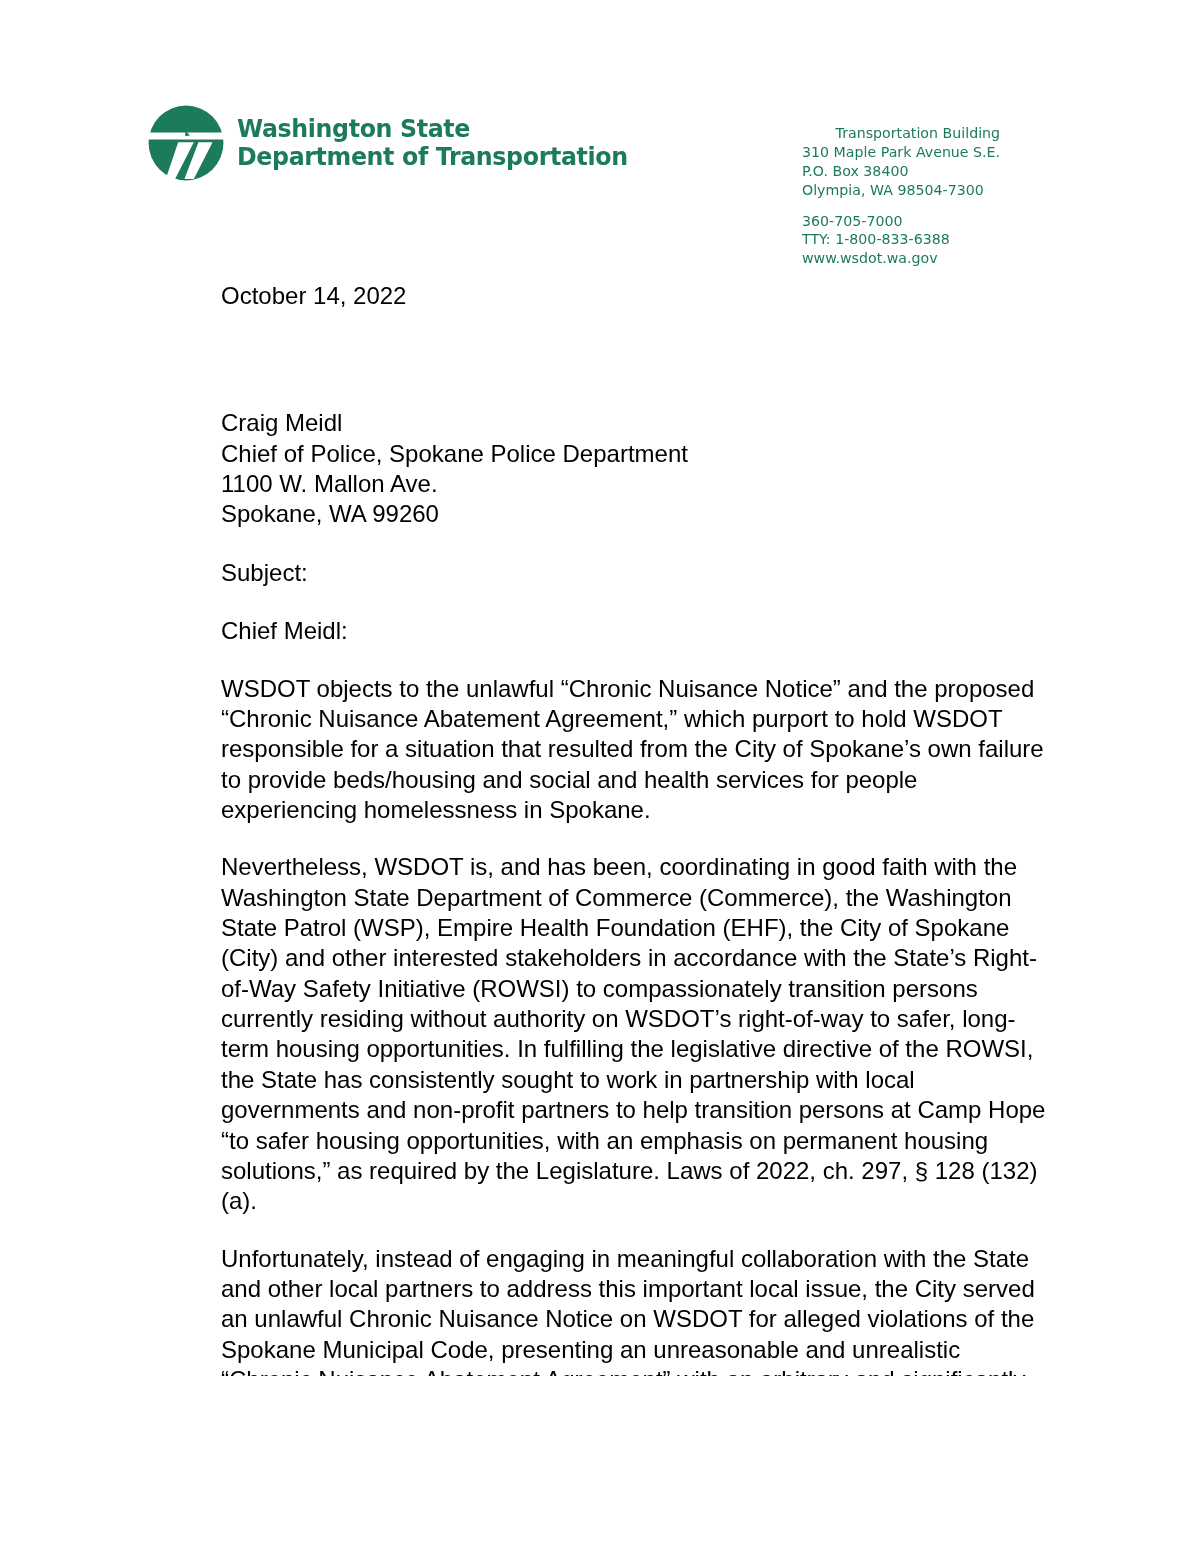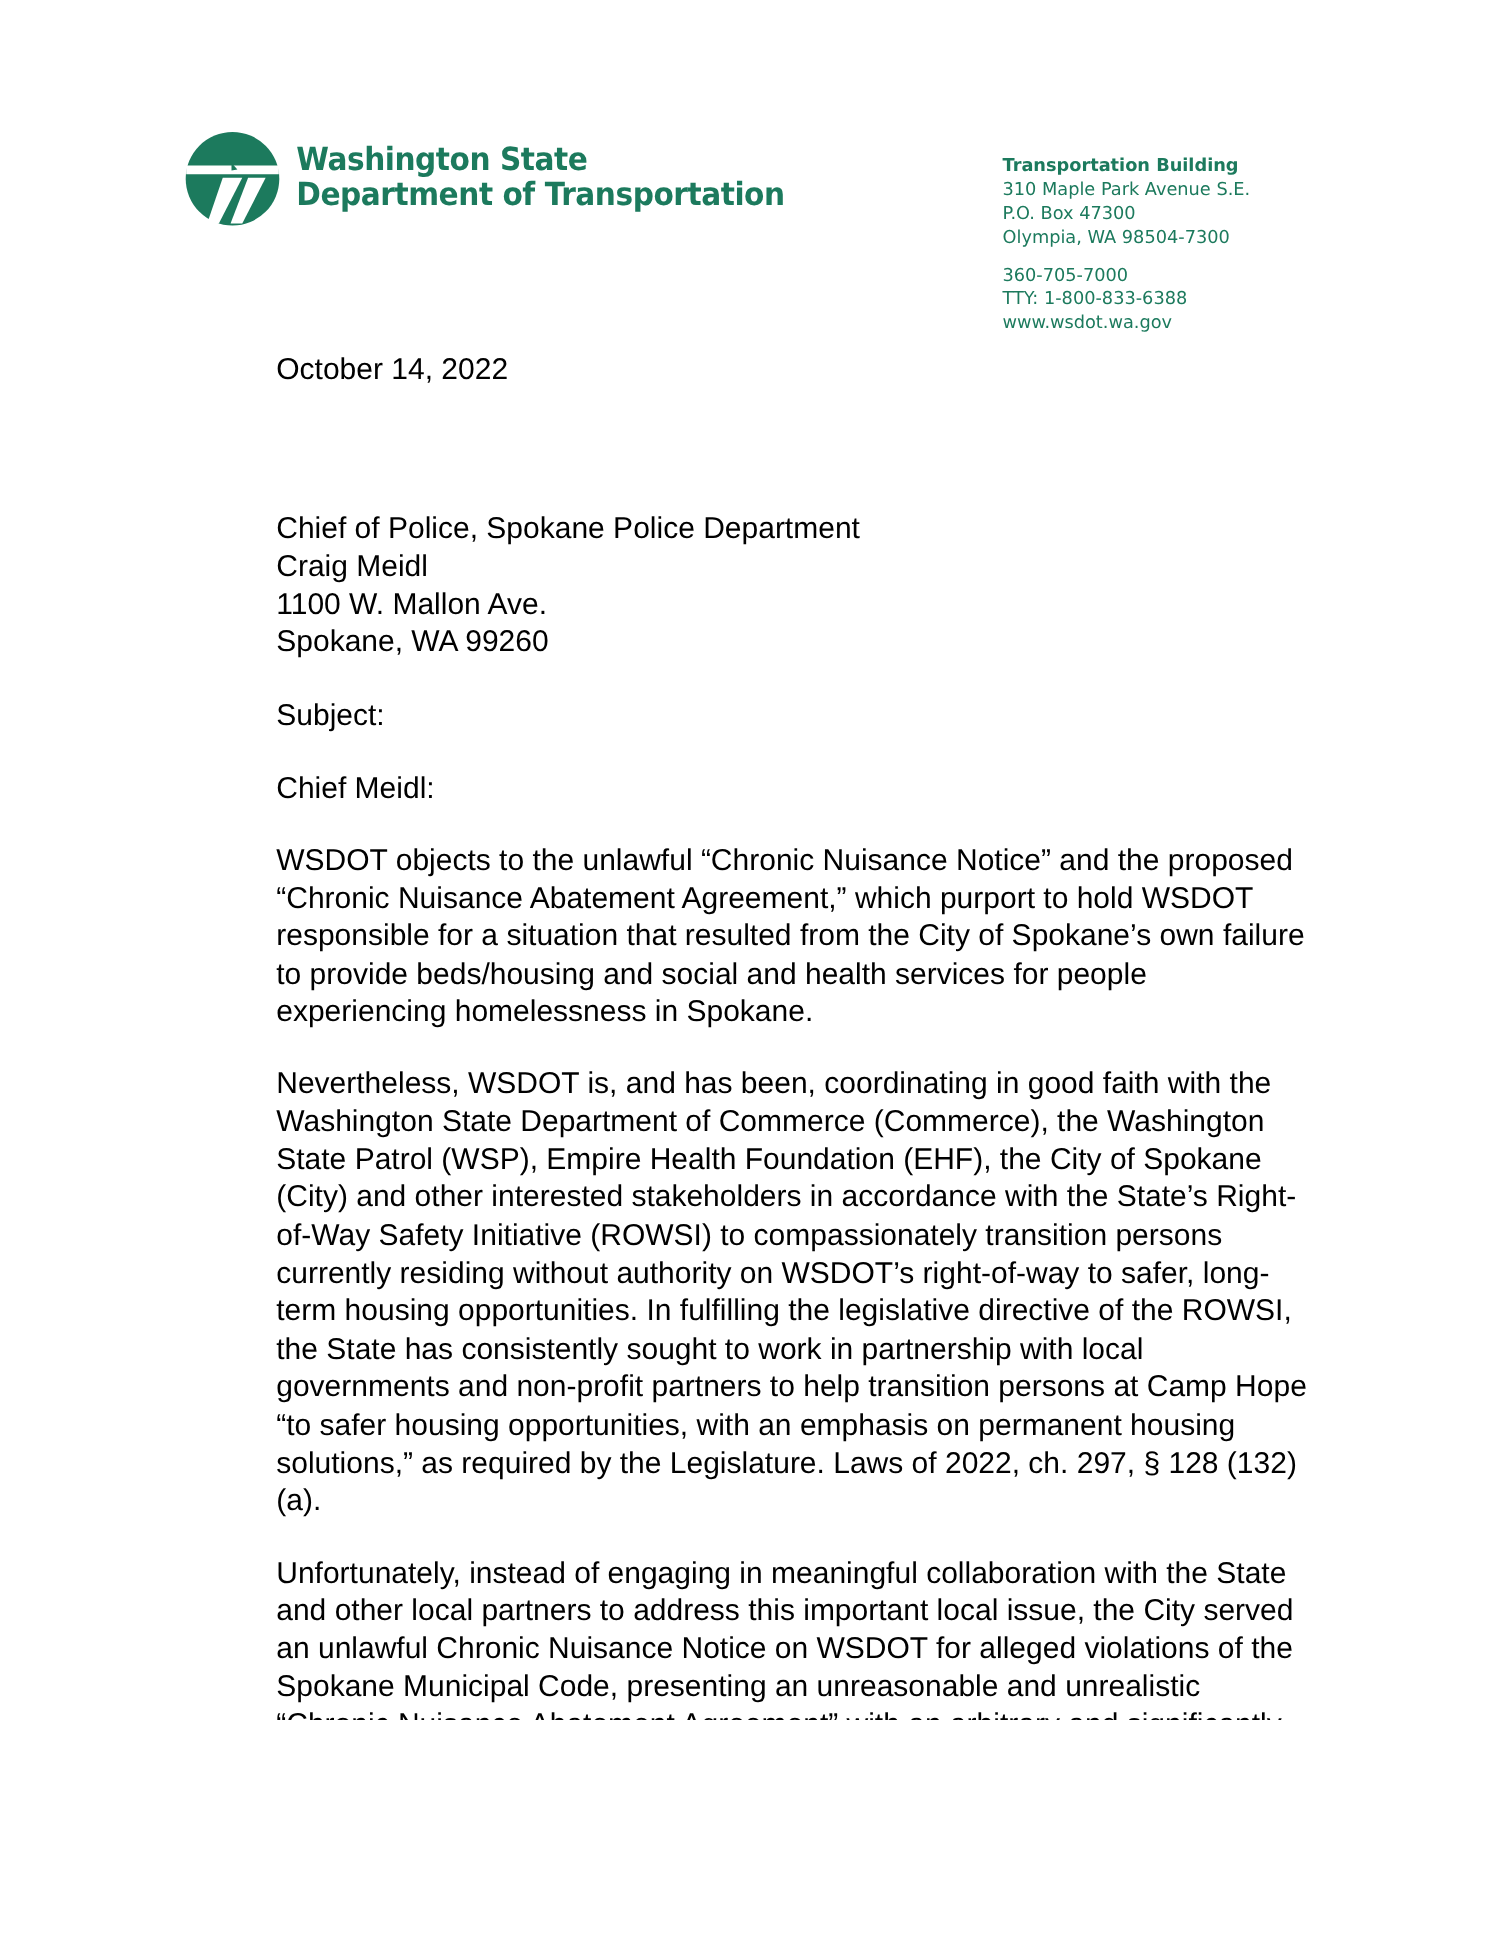--- a/index.html
+++ b/index.html
@@ -54,21 +54,21 @@
   .contact-block {
     position: absolute;
     left: 802px;
     top: 124px;
     font-family: "DejaVu Sans", sans-serif;
     font-size: 14.2px;
     line-height: 1.33;
     color: #1c7a5d;
     white-space: nowrap;
   }
-  .contact-block .bld { font-weight: bold; }
+  .contact-block .bld { font-weight: normal; text-align: right; }
   .contact-group-2 { margin-top: 12px; }
 
   
   .letter {
     position: absolute;
     left: 221px;
     top: 281px;
     width: 826px;
     font-family: Liberation Sans, sans-serif;
     font-size: 24px;
@@ -126,38 +126,38 @@
       </svg>
       <div class="logo-wordmark">
         <div>Washington State</div>
         <div>Department of Transportation</div>
       </div>
     </div>
 
     <div class="contact-block">
       <div class="bld">Transportation Building</div>
       <div>310 Maple Park Avenue S.E.</div>
-      <div>P.O. Box 47300</div>
+      <div>P.O. Box 38400</div>
       <div>Olympia, WA 98504-7300</div>
       <div class="contact-group-2">
         <div>360-705-7000</div>
         <div>TTY: 1-800-833-6388</div>
         <div>www.wsdot.wa.gov</div>
       </div>
     </div>
 
   </div>
 
   <div class="letter">
 
     <p class="date-line">October 14, 2022</p>
 
     <div class="recipient">
+      <div>Craig Meidl</div>
       <div>Chief of Police, Spokane Police Department</div>
-      <div>Craig Meidl</div>
       <div>1100 W. Mallon Ave.</div>
       <div>Spokane, WA 99260</div>
     </div>
 
     <div class="subject">
       <div class="subject-label">Subject:</div>
       <div class="subject-value">
       </div>
     </div>
 

